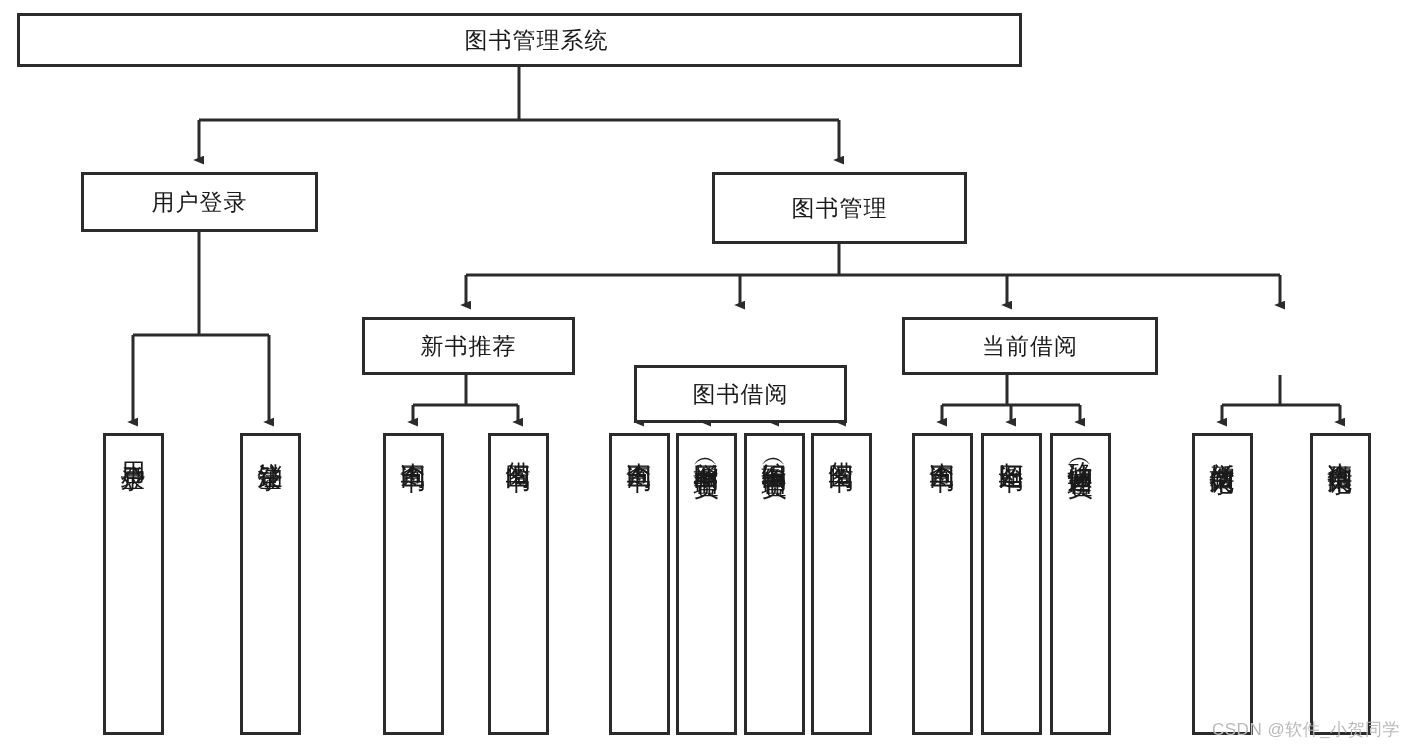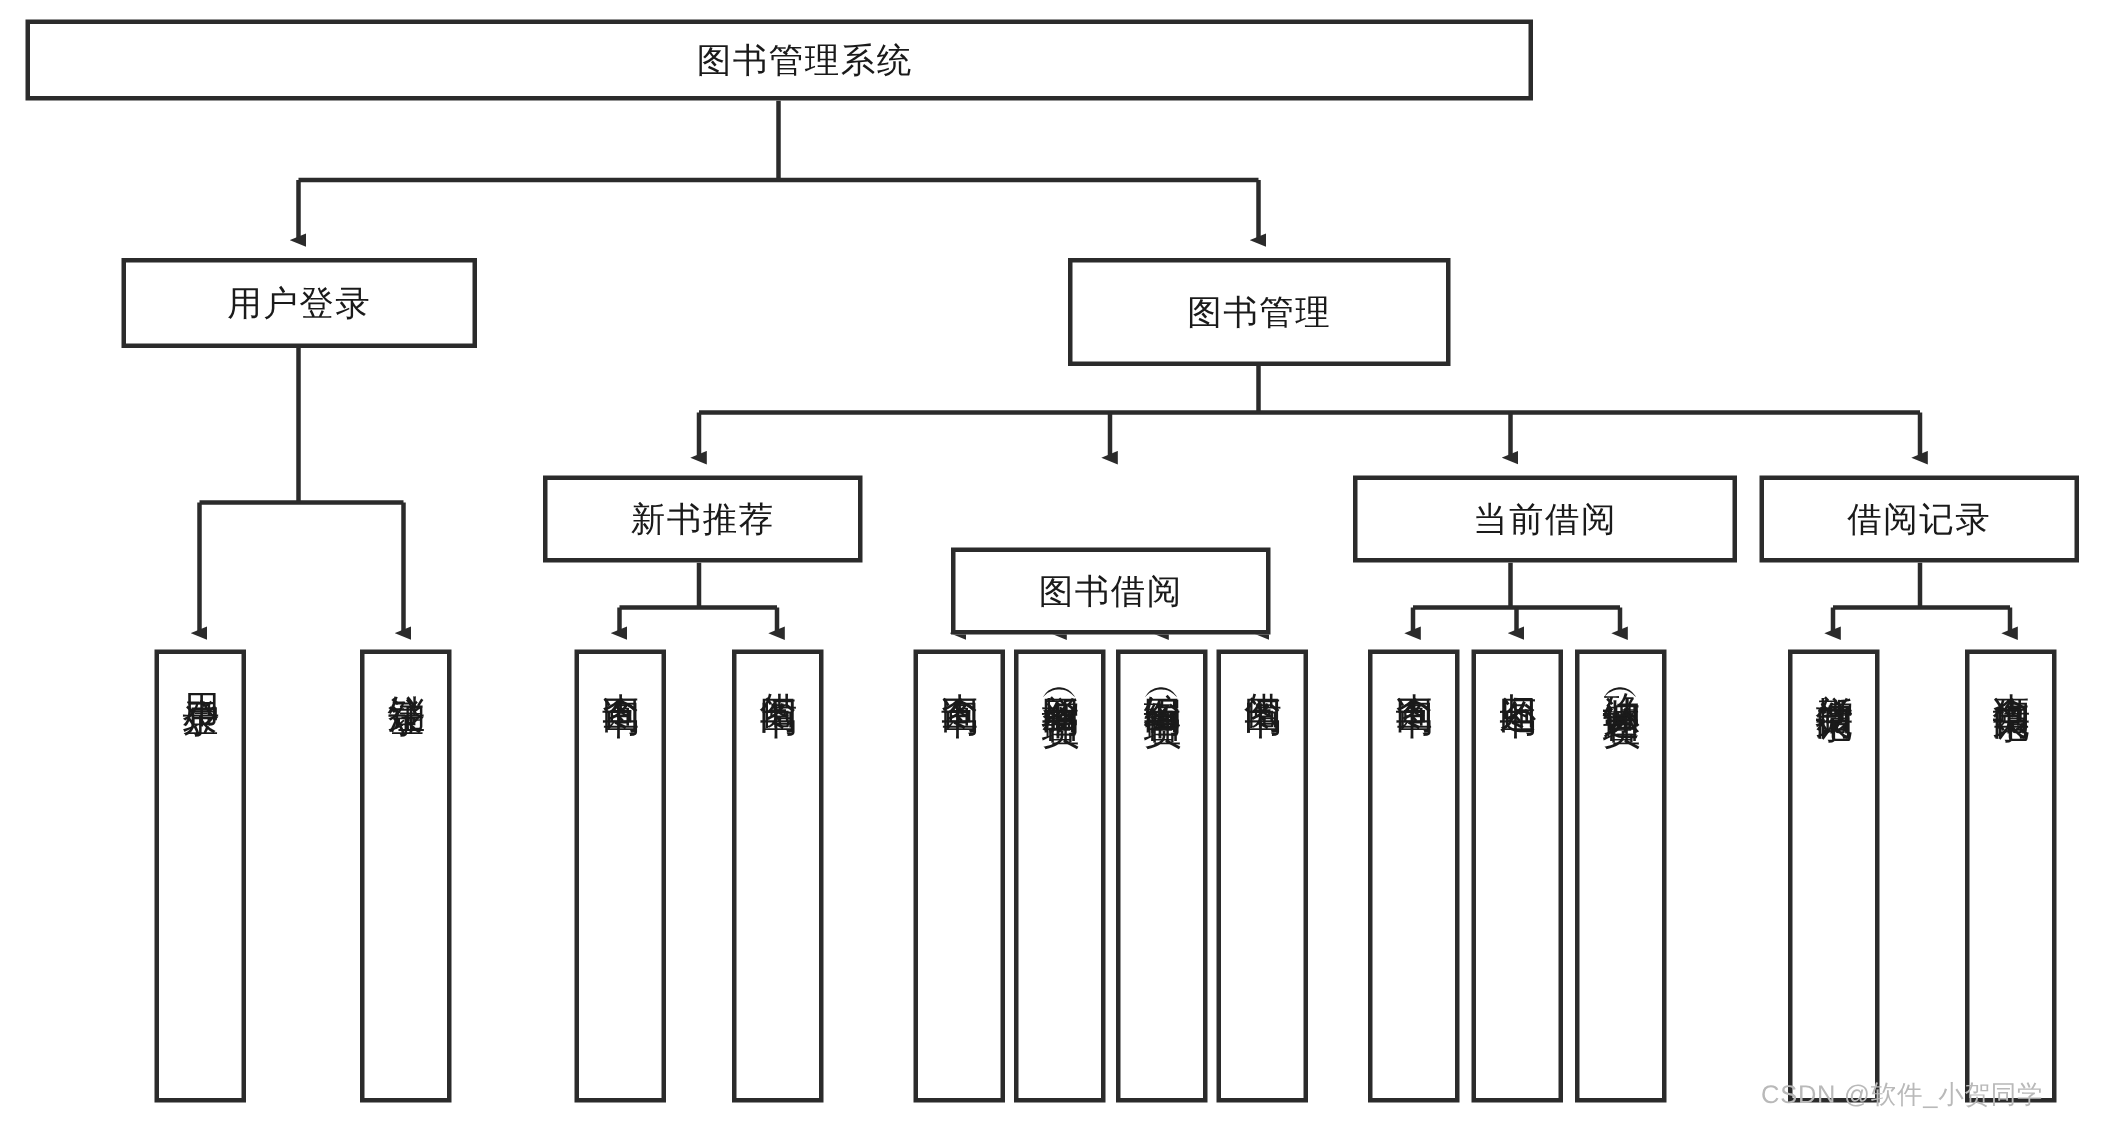--- a/index.html
+++ b/index.html
@@ -130,23 +130,20 @@
 
   <div class="node horiz" style="left:362px; top:317px; width:213px; height:58px;">
     <span>新书推荐</span>
   </div>
   <div class="node horiz" style="left:634px; top:317px; width:213px; height:58px;margin-top:48px;">
     <span>图书借阅</span>
   </div>
   <div class="node horiz" style="left:902px; top:317px; width:256px; height:58px;">
     <span>当前借阅</span>
   </div>
-  <div class="node horiz" style="left:1173px; top:317px; width:213px; height:58px;">
-    <span>借阅记录</span>
-  </div>
 
   <div class="node vert" style="left:103px; top:433px; width:61px; height:302px;">
     <span class="vtext">用户登录</span>
   </div>
   <div class="node vert" style="left:240px; top:433px; width:61px; height:302px;">
     <span class="vtext">注销登录</span>
   </div>
 
   <div class="node vert" style="left:383px; top:433px; width:61px; height:302px;">
     <span class="vtext">查询图书</span>
@@ -178,15 +175,15 @@
     <span class="vtext">确认归还（管理员）</span>
   </div>
 
   <div class="node vert" style="left:1192px; top:433px; width:61px; height:302px;">
     <span class="vtext">新增借阅记录</span>
   </div>
   <div class="node vert" style="left:1310px; top:433px; width:61px; height:302px;">
     <span class="vtext">查询借阅记录</span>
   </div>
 
-  <div class="watermark" style="left:1130px; top:718px;padding-left:44px;">CSDN @软件_小贺同学</div>
+  <div class="watermark" style="left:1168px; top:718px;padding-left:44px;">CSDN @软件_小贺同学</div>
 
 </div>
 
 </body></html>

